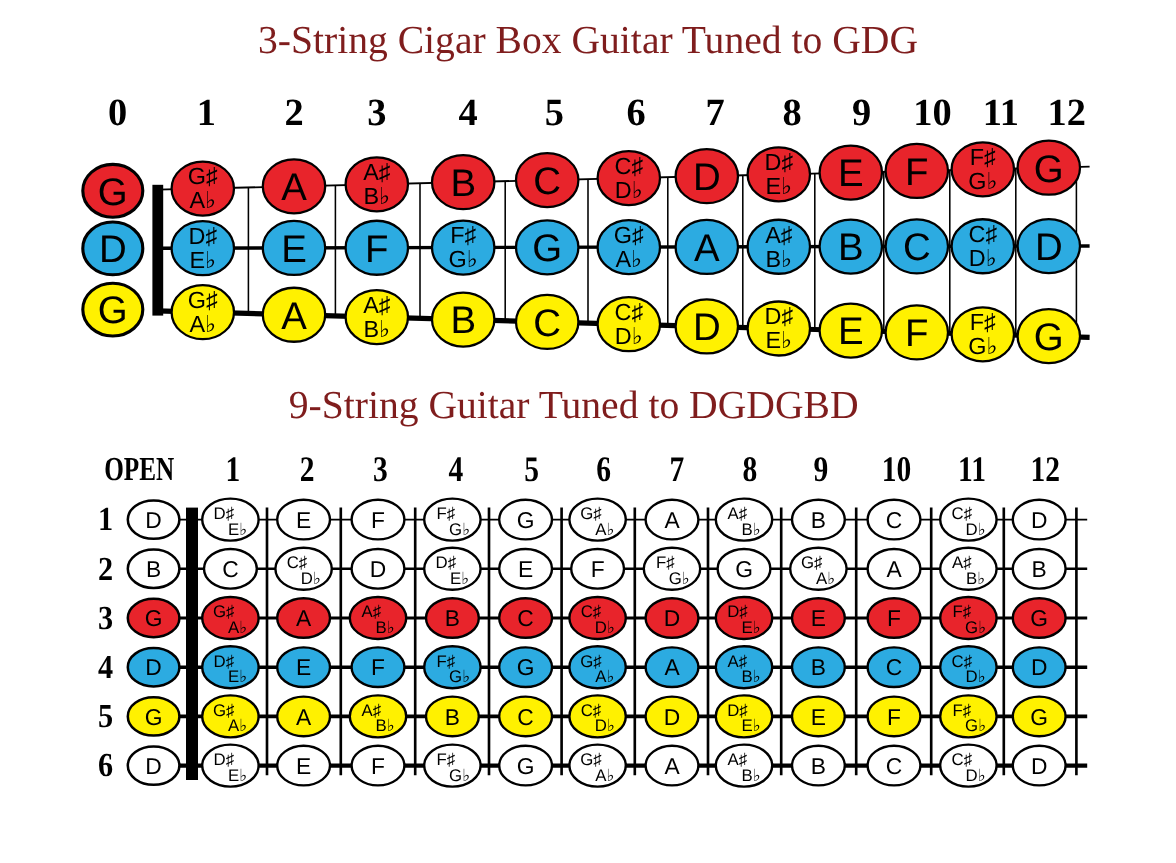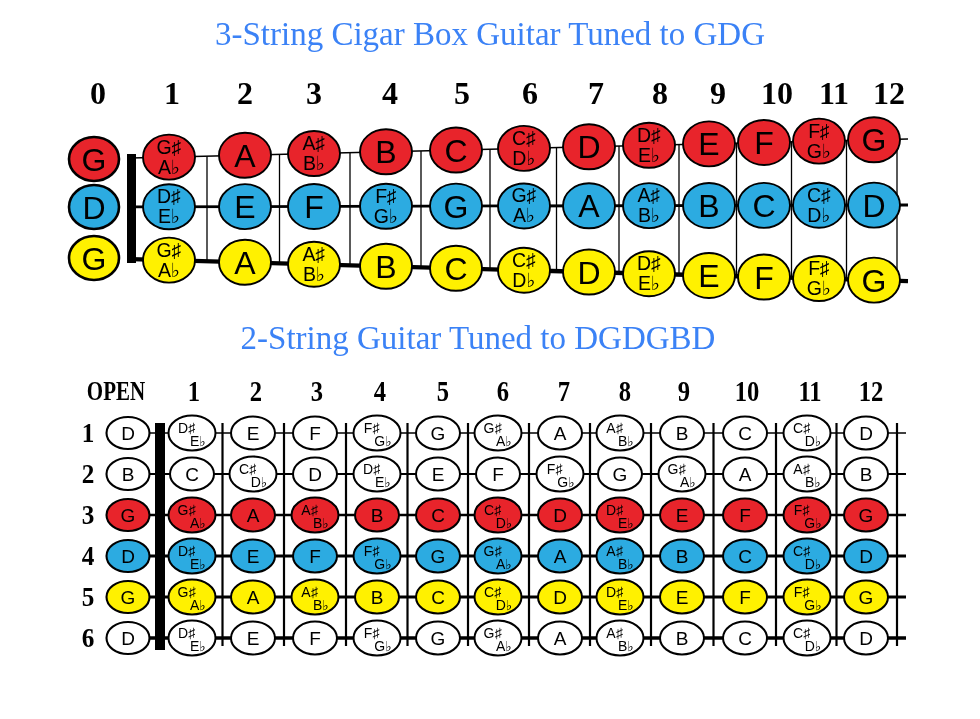--- a/index.html
+++ b/index.html
@@ -1,29 +1,29 @@
 <!DOCTYPE html>
 <html><head>
 <meta charset="utf-8">
 <style>
   html,body{margin:0;padding:0;background:#ffffff;}
   #canvas{position:relative;width:980px;height:719px;background:#ffffff;overflow:hidden;
           font-family:"Liberation Serif","DejaVu Serif",serif;}
-  .title{position:absolute;left:0;width:980px;text-align:center;color:#3b82f6;
+  .title{position:absolute;left:0;width:980px;text-align:center;color:#7f1d1d;
          font-size:33px;letter-spacing:0px;white-space:nowrap;}
   #title-top{top:16px;}
   #title-bottom{top:320px;width:956px;}
   svg text{user-select:none;}
 </style>
 </head>
 <body>
 
 <div id="canvas">
   <div class="title" id="title-top">3-String Cigar Box Guitar Tuned to GDG</div>
-  <div class="title" id="title-bottom">2-String Guitar Tuned to DGDGBD</div>
+  <div class="title" id="title-bottom">9-String Guitar Tuned to DGDGBD</div>
   <svg id="board" width="980" height="719" viewBox="0 0 980 719" style="position:absolute;left:0;top:0;">
       <g>
         <text x="98" y="104" text-anchor="middle" fill="#000000" font-family="&quot;Liberation Serif&quot;,&quot;DejaVu Serif&quot;,serif" font-size="32" font-weight="bold">0</text>
         <text x="172" y="104" text-anchor="middle" fill="#000000" font-family="&quot;Liberation Serif&quot;,&quot;DejaVu Serif&quot;,serif" font-size="32" font-weight="bold">1</text>
         <text x="245" y="104" text-anchor="middle" fill="#000000" font-family="&quot;Liberation Serif&quot;,&quot;DejaVu Serif&quot;,serif" font-size="32" font-weight="bold">2</text>
         <text x="314" y="104" text-anchor="middle" fill="#000000" font-family="&quot;Liberation Serif&quot;,&quot;DejaVu Serif&quot;,serif" font-size="32" font-weight="bold">3</text>
         <text x="390" y="104" text-anchor="middle" fill="#000000" font-family="&quot;Liberation Serif&quot;,&quot;DejaVu Serif&quot;,serif" font-size="32" font-weight="bold">4</text>
         <text x="462" y="104" text-anchor="middle" fill="#000000" font-family="&quot;Liberation Serif&quot;,&quot;DejaVu Serif&quot;,serif" font-size="32" font-weight="bold">5</text>
         <text x="530" y="104" text-anchor="middle" fill="#000000" font-family="&quot;Liberation Serif&quot;,&quot;DejaVu Serif&quot;,serif" font-size="32" font-weight="bold">6</text>
         <text x="596" y="104" text-anchor="middle" fill="#000000" font-family="&quot;Liberation Serif&quot;,&quot;DejaVu Serif&quot;,serif" font-size="32" font-weight="bold">7</text>

